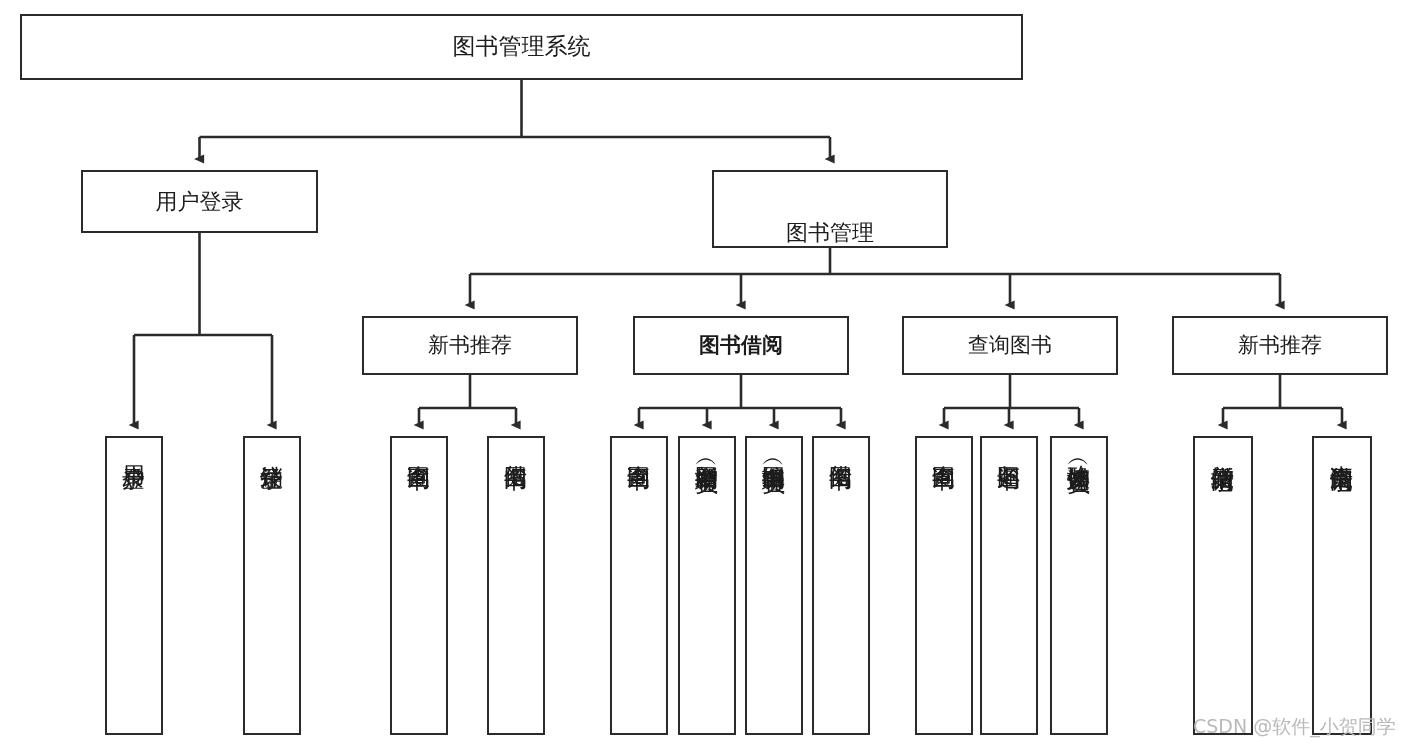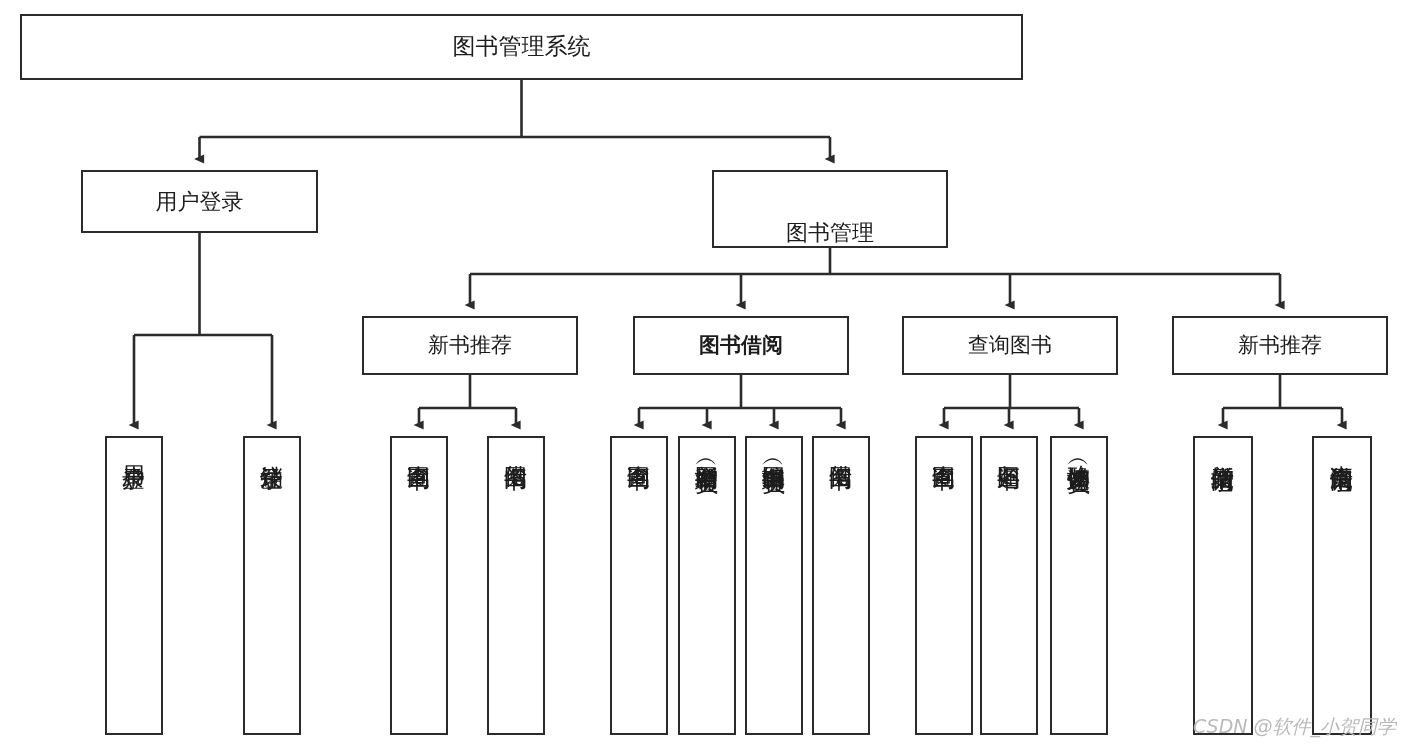--- a/index.html
+++ b/index.html
@@ -56,21 +56,20 @@
     letter-spacing: 1px;
     line-height: 1.05;
   }
   .watermark {
     position: absolute;
     font-size: 19px;
     color: #b9b9b9;
     white-space: nowrap;
     z-index: 3;
     font-family: "DejaVu Sans", "Liberation Sans", sans-serif;
-    font-style: italic;
   }
 </style>
 </head>
 <body>
 
 <div id="canvas">
 
   <svg class="edges" viewBox="0 0 1405 747" xmlns="http://www.w3.org/2000/svg">
     <defs>
       <marker id="arrow" markerWidth="12" markerHeight="12" refX="5.2" refY="5" orient="auto" markerUnits="userSpaceOnUse">

